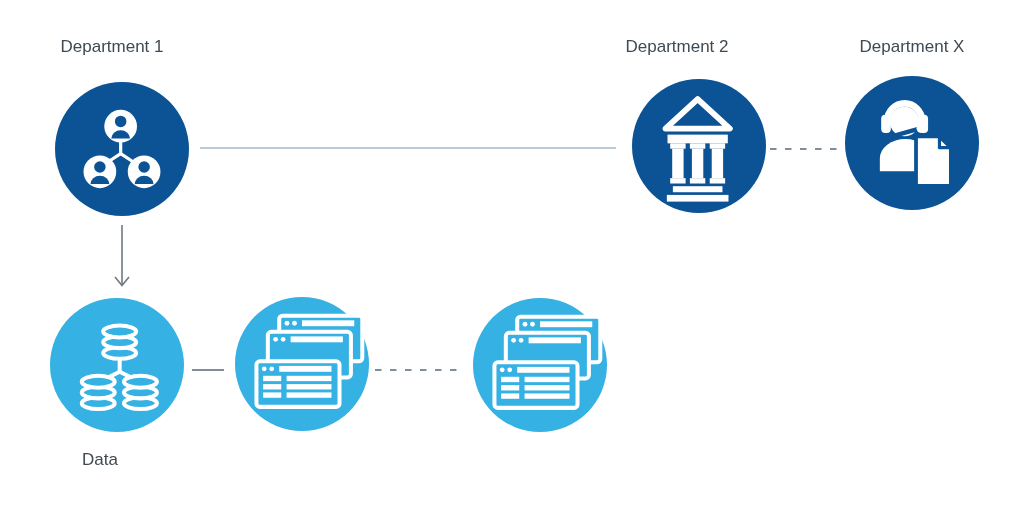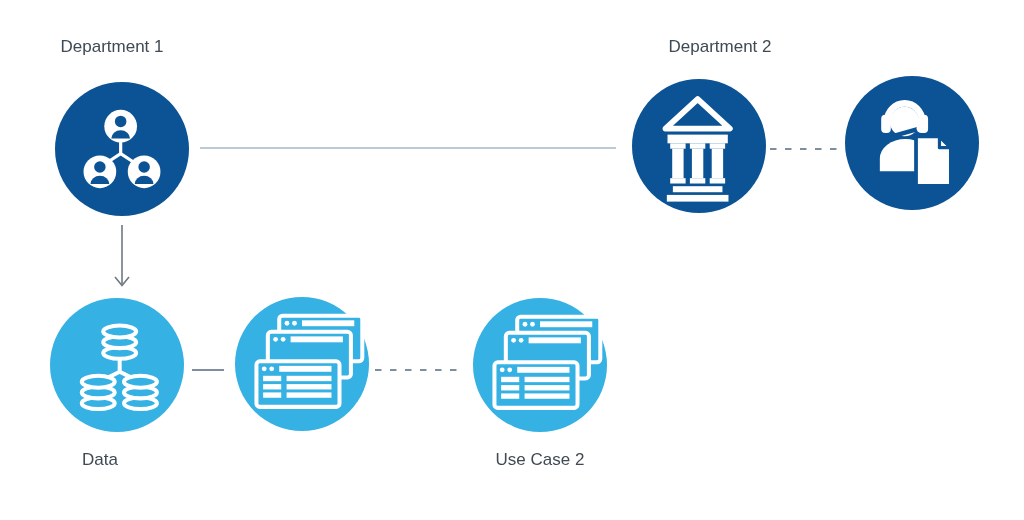--- a/index.html
+++ b/index.html
@@ -64,23 +64,23 @@
     <line class="ln dashed" x1="770" y1="149" x2="841" y2="149"></line>
     <g>
       <line class="ln arrow" x1="122" y1="225" x2="122" y2="284"></line>
       <polyline class="ln arrow" points="115,277 122,285.5 129,277"></polyline>
     </g>
     <line class="ln solid-dark" x1="192" y1="370" x2="224" y2="370"></line>
     <line class="ln dashed" x1="375" y1="370" x2="458" y2="370"></line>
   </svg>
 
   <div class="label" style="left:12px;  top:37px">Department 1</div>
-  <div class="label" style="left:620px; top:37px">Department 2</div>
+  <div class="label" style="left:577px; top:37px">Department 2</div>
+  <div class="label" style="left:812px; top:37px">Department X</div>
   <div class="label" style="left:0;  top:450px">Data</div>
-  <div class="label" style="left:440px; top:450px">Use Case 2</div>
 
   <div class="node-circle dark" style="left:55px; top:82px">
     <svg viewBox="0 0 100 100">
       <defs>
         <g id="person-glyph">
           <circle class="bf" cy="-3.6" r="4.3"></circle>
           <path class="bf" d="M -7,9.2 a 7,6.2 0 0 1 14,0 z"></path>
         </g>
       </defs>
       <g class="ws" stroke-width="2.4">

